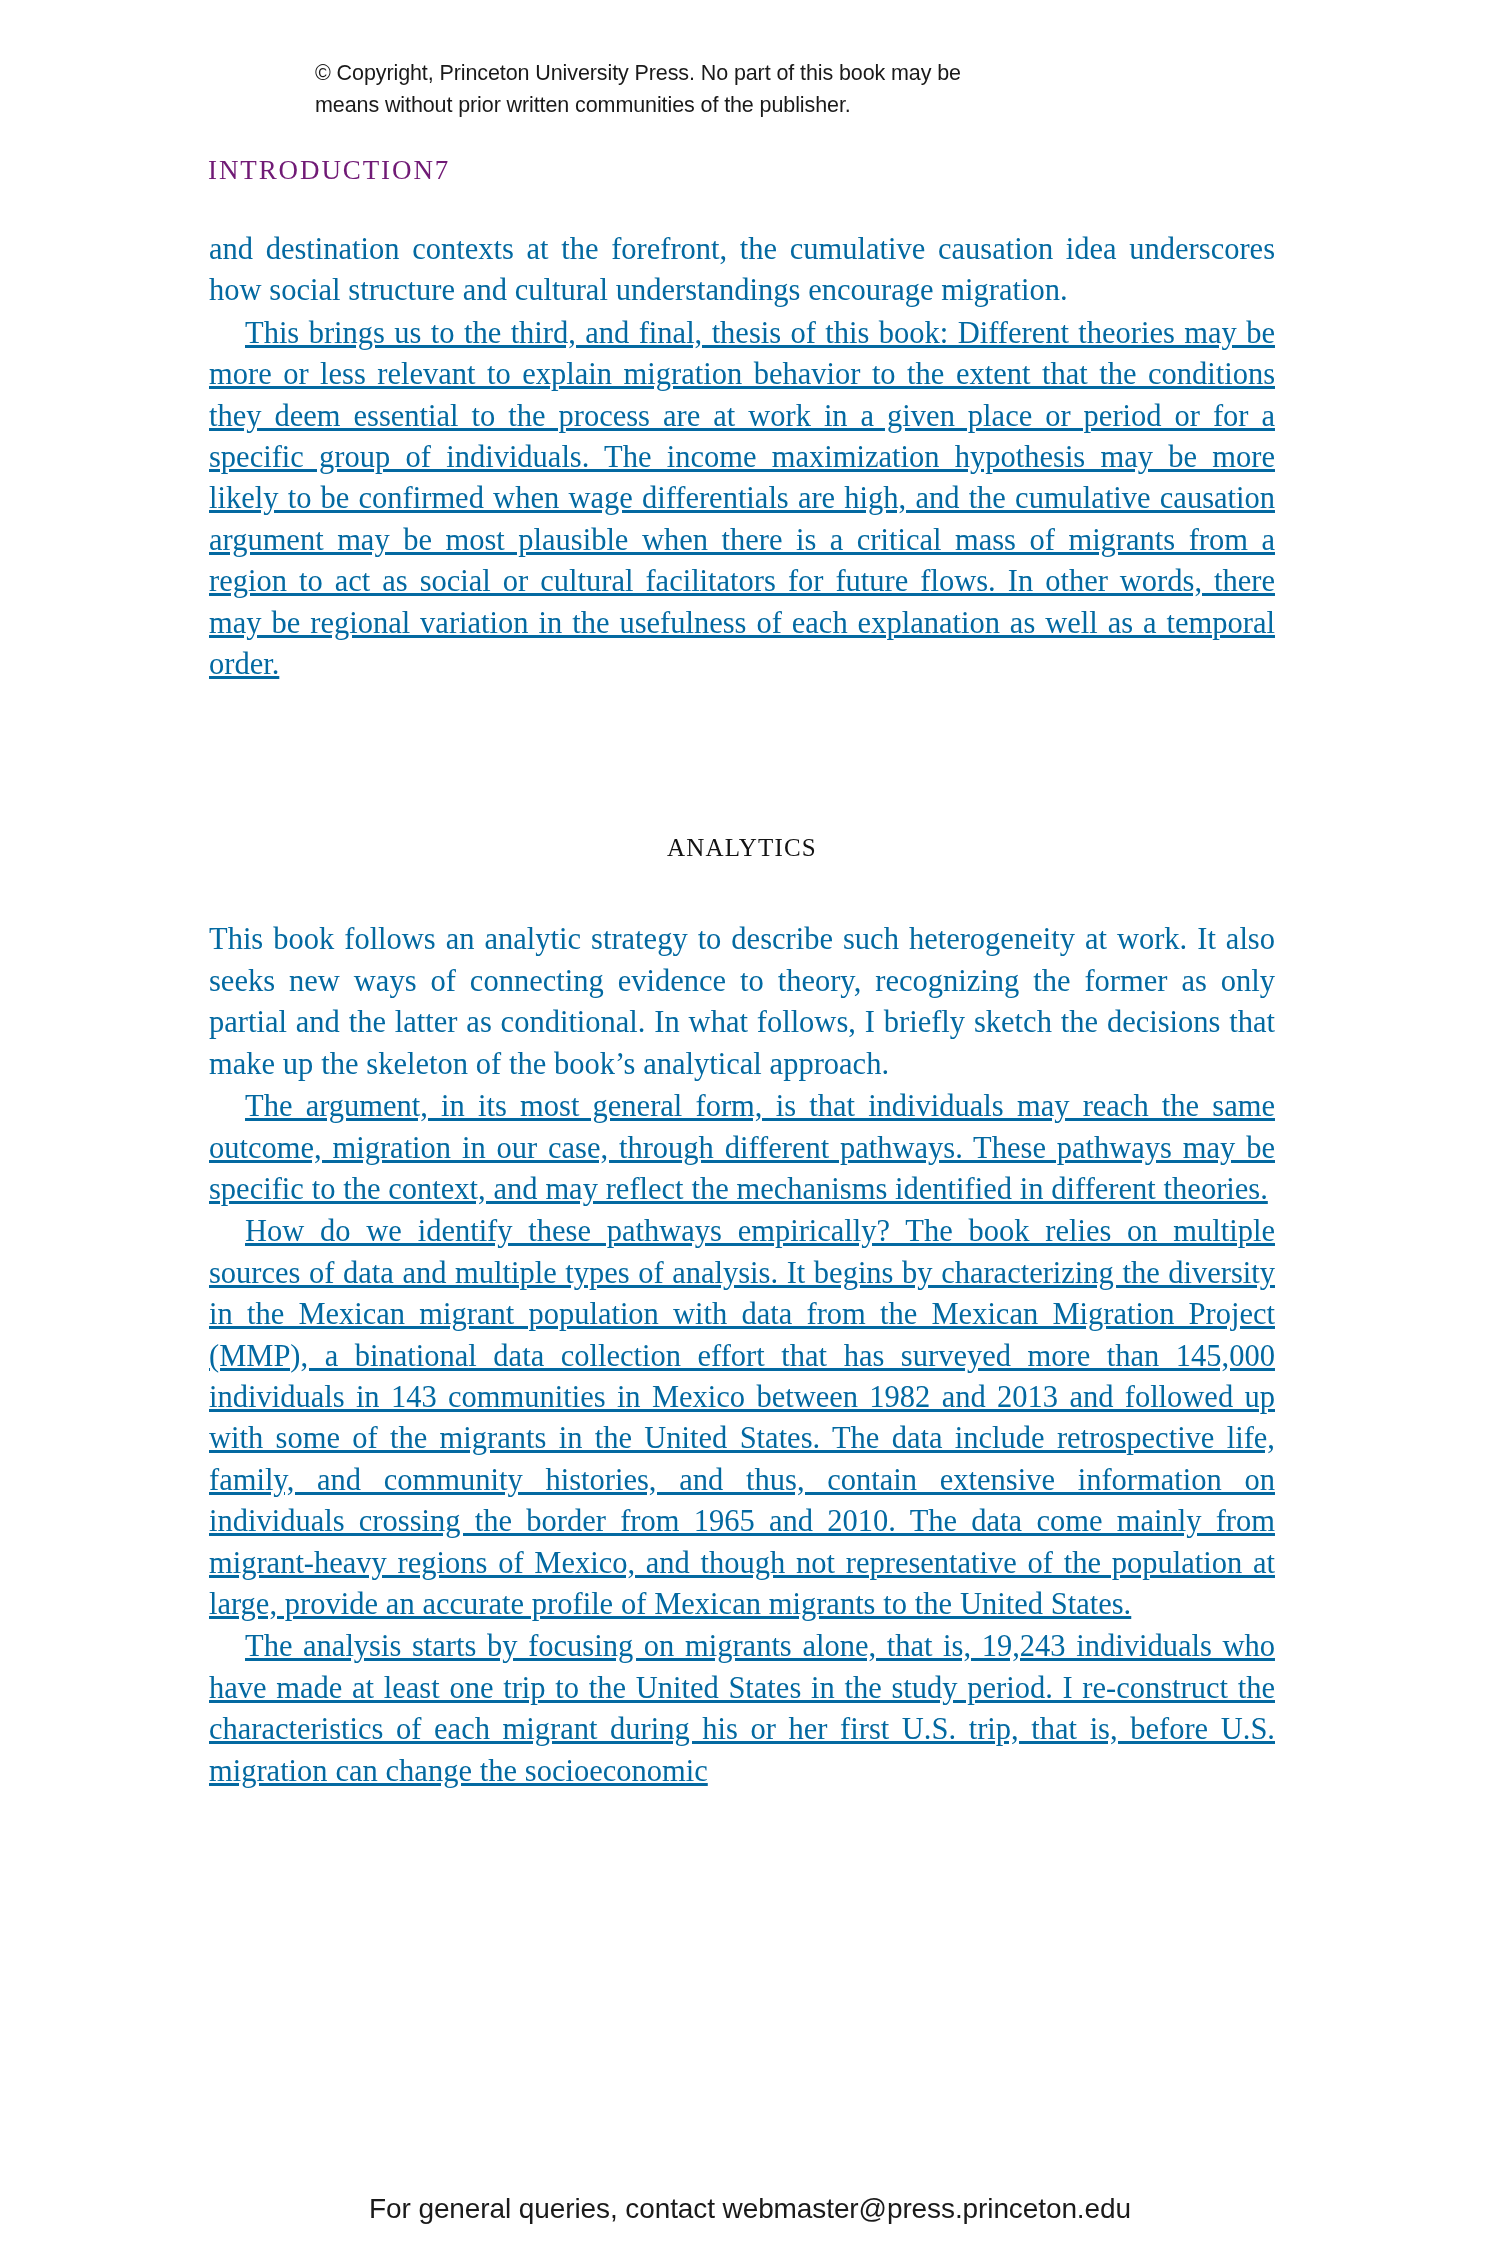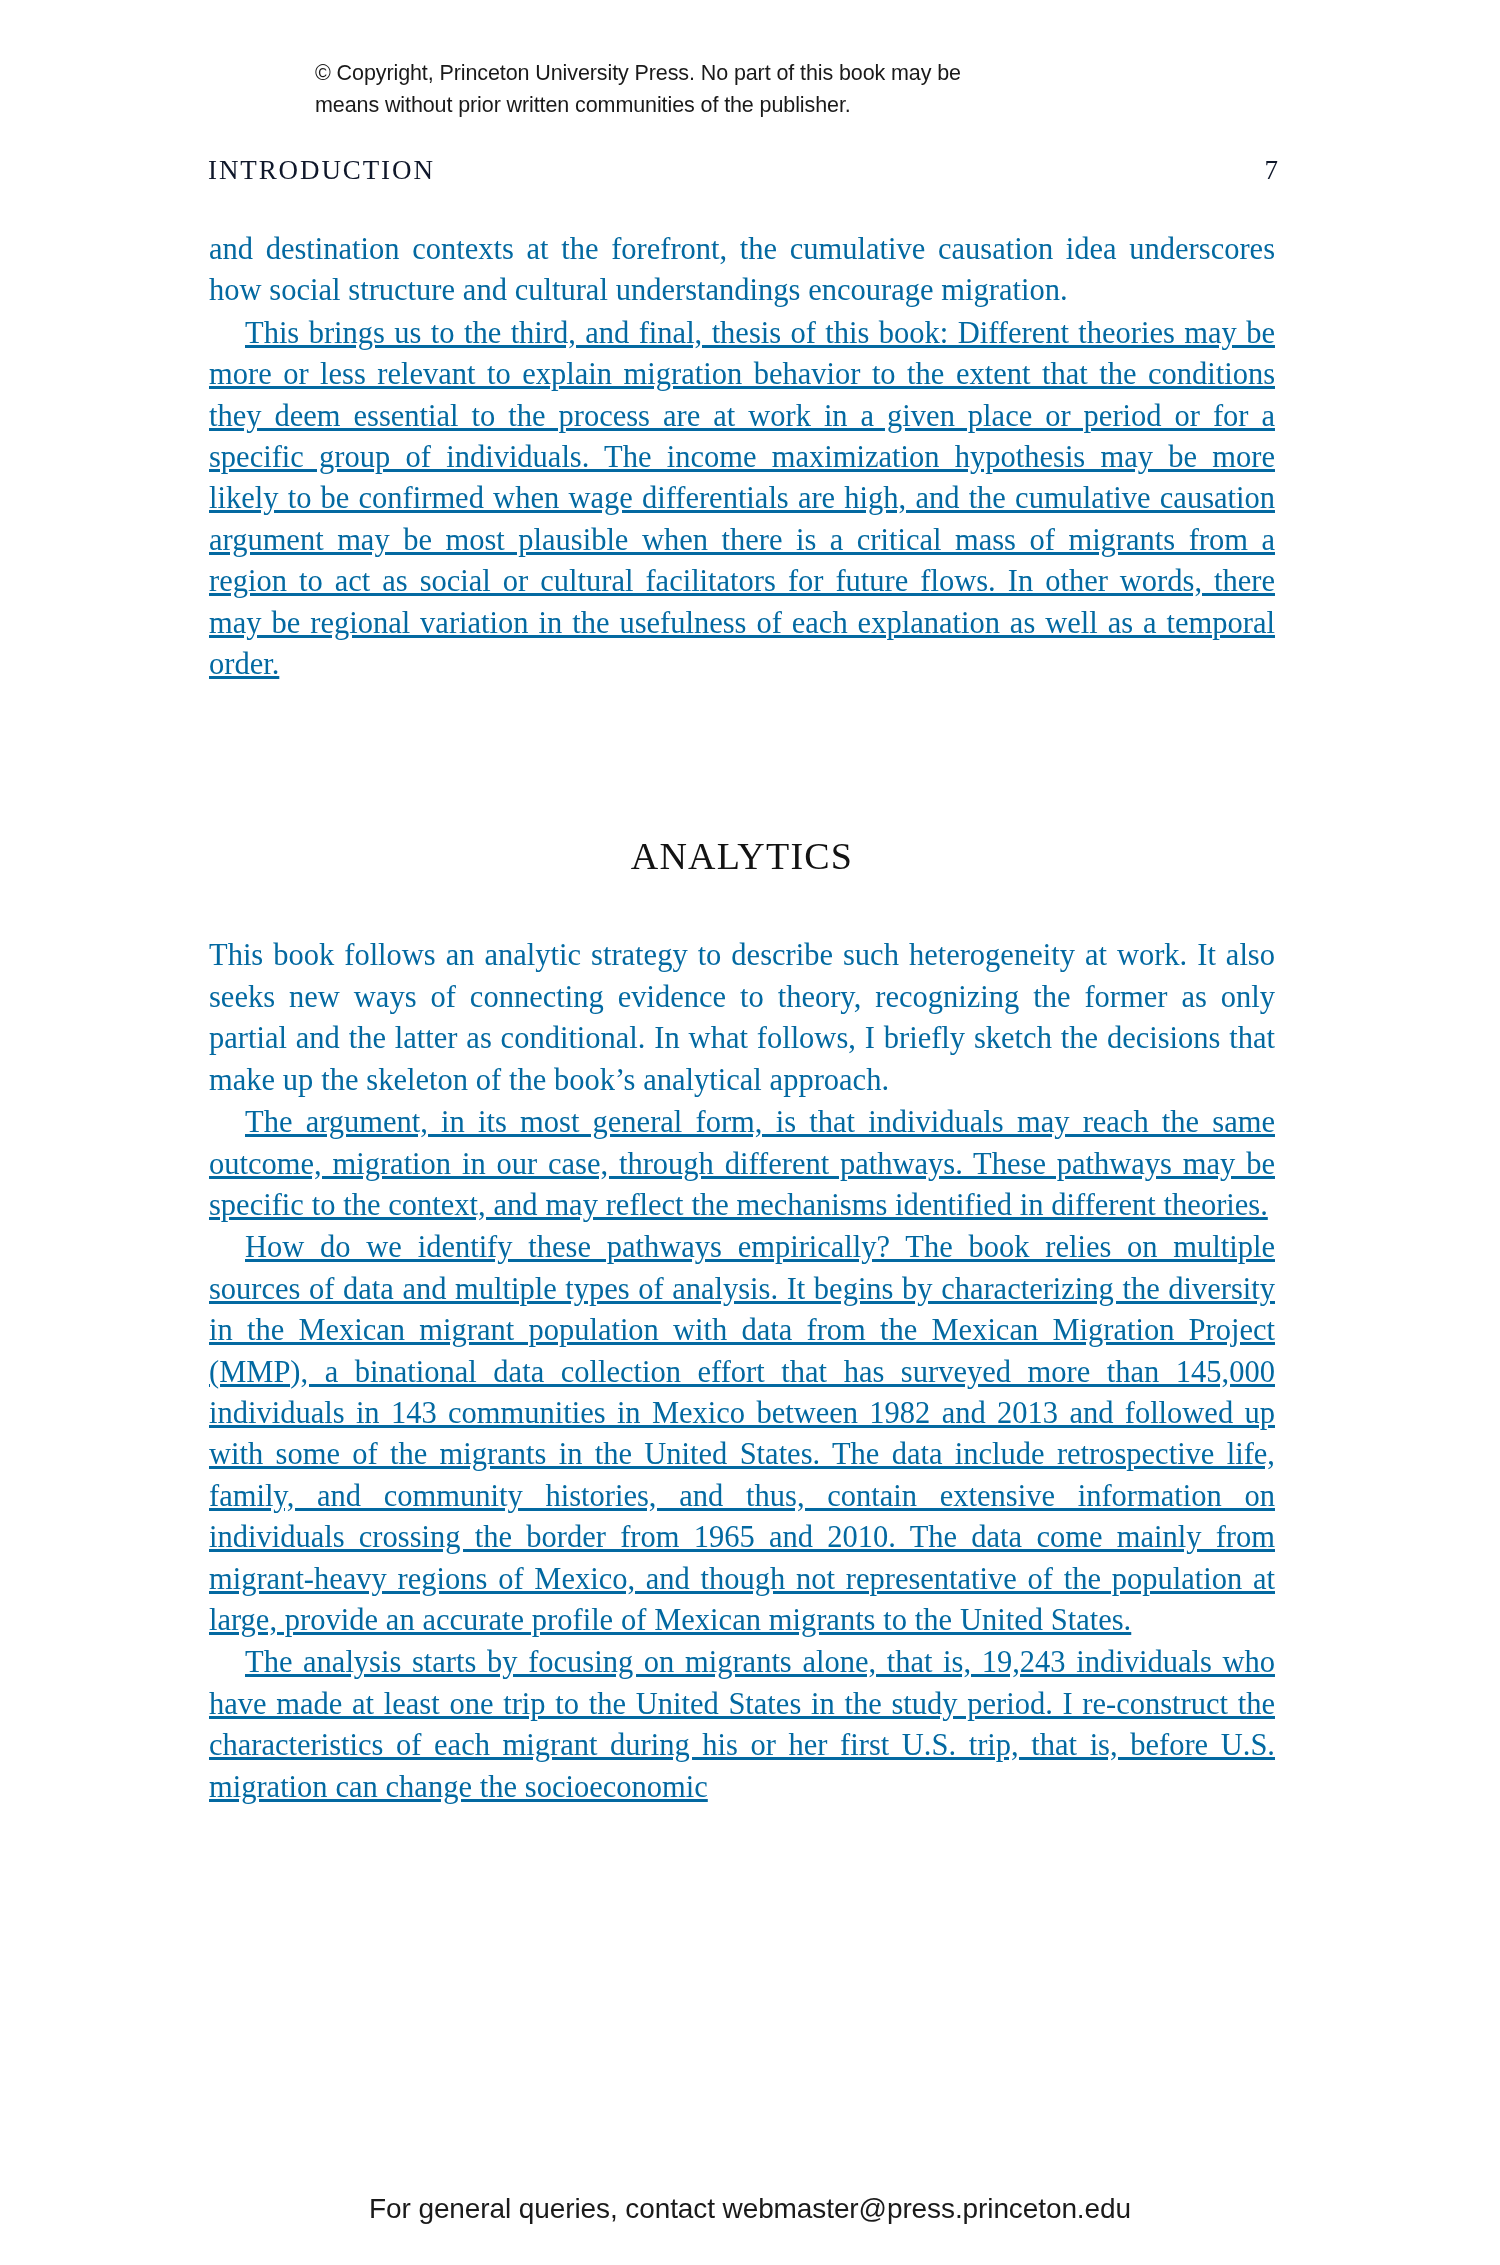--- a/index.html
+++ b/index.html
@@ -43,25 +43,23 @@
   }
 
   
   .running-head {
     position: absolute;
     left: 208px;
     top: 155px;
     width: 1070px;
     display: flex;
     align-items: baseline;
-    justify-content: space-between;
     font-size: 27px;
     letter-spacing: 1.9px;
-    color: #0f172a;
-    gap: 12px;
+    color: #701a75;
   }
   .running-head .rh-title {
     font-variant: normal;
   }
   .running-head .rh-folio {
     font-size: 27px;
     letter-spacing: 0;
   }
 
   
@@ -84,21 +82,21 @@
   }
   p.body.indent {
     text-indent: 36px;
     text-decoration: underline;
   }
 
   
   .section-heading {
     margin: 0;
     text-align: center;
-    font-size: 38px;
+    font-size: 25px;
     font-weight: normal;
     letter-spacing: 1.2px;
     color: #131313;
     padding-top: 148px;
     padding-bottom: 0;
   }
   .after-heading-gap { height: 56px; }
 
   
   .footer-line {

